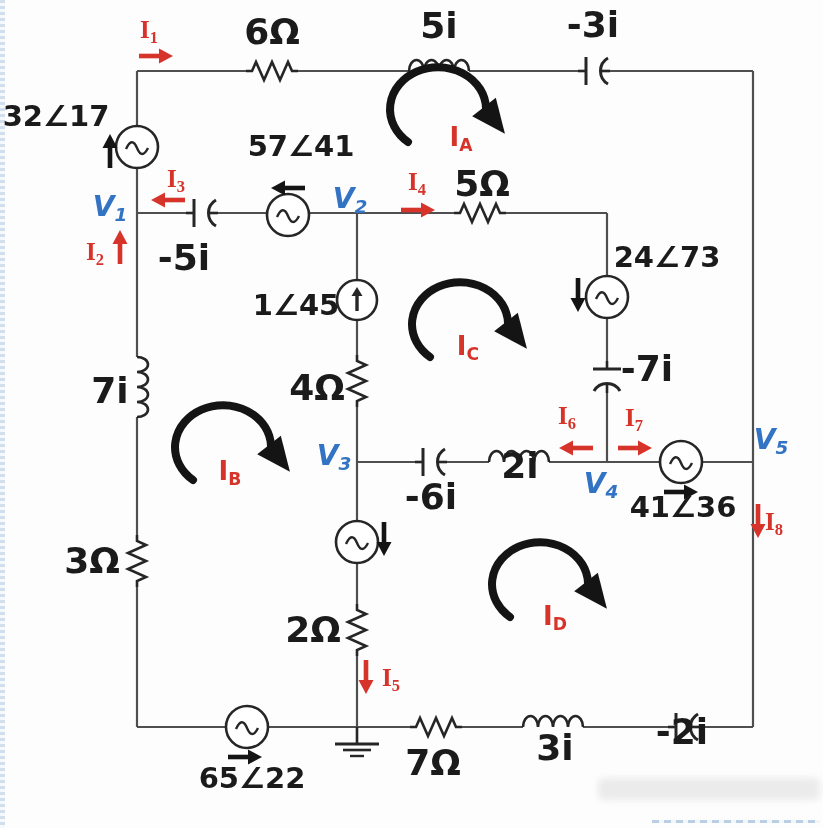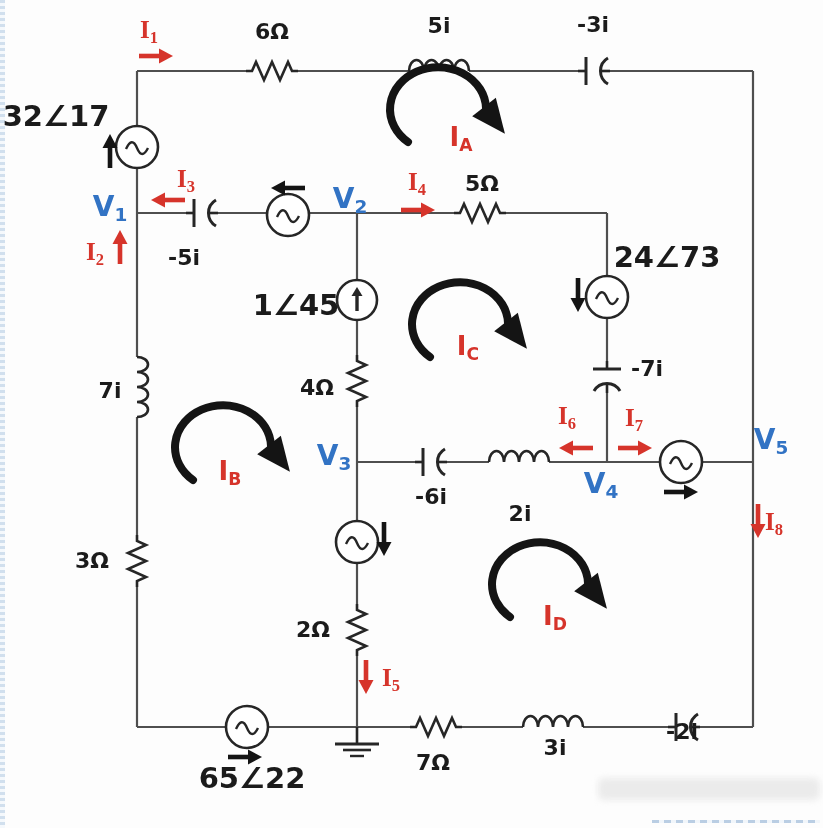--- a/index.html
+++ b/index.html
@@ -1,22 +1,22 @@
 <!DOCTYPE html>
 <html><head>
 <meta charset="utf-8">
 <style>
   html,body{margin:0;padding:0;background:#ffffff;}
   #stage{position:relative;width:823px;height:828px;background:#fdfdfd;overflow:hidden;
          font-family:"DejaVu Sans","Liberation Sans",sans-serif;}
   #circuit-svg{position:absolute;left:0;top:0;}
   .lbl{position:absolute;transform:translate(-50%,-50%);font-weight:bold;white-space:nowrap;line-height:1;}
-  .imp{color:#1b1b1b;font-size:22px;}
+  .imp{color:#1b1b1b;font-size:36px;}
   .src{color:#1b1b1b;font-size:29px;}
-  .node{color:#3273c4;font-size:28px;}
+  .node{color:#3273c4;font-size:28px;font-style:italic;}
   .cur{color:#d6342b;font-size:25px;font-family:Liberation Serif, serif;}
   .mesh{color:#d6342b;font-size:26px;}
   .lbl sub{font-size:66%;vertical-align:baseline;position:relative;top:0.28em;font-weight:bold;}
   .edge-dotted{position:absolute;left:0;top:0;width:5px;height:828px;
      background:repeating-linear-gradient(180deg,#ccdcec 0 3px,#f4f8fc 3px 6px);opacity:.9;}
   .smudge{position:absolute;left:598px;top:778px;width:222px;height:22px;background:#ebebeb;
      filter:blur(3px);border-radius:6px;}
   .smudge2{position:absolute;left:652px;top:820px;width:168px;height:3px;
      background:repeating-linear-gradient(90deg,#a9c2dd 0 7px,#eef4fa 7px 12px);opacity:.8;}
 </style>
@@ -240,41 +240,43 @@
 
   <div class="lbl imp" style="left:272px;top:32px">6Ω</div>
   <div class="lbl imp" style="left:439px;top:26px">5i</div>
   <div class="lbl imp" style="left:593px;top:25px">-3i</div>
   <div class="lbl imp" style="left:184px;top:258px">-5i</div>
   <div class="lbl imp" style="left:482px;top:184px">5Ω</div>
   <div class="lbl imp" style="left:110px;top:391px">7i</div>
   <div class="lbl imp" style="left:317px;top:388px">4Ω</div>
   <div class="lbl imp" style="left:647px;top:369px">-7i</div>
   <div class="lbl imp" style="left:431px;top:497px">-6i</div>
-  <div class="lbl imp" style="left:520px;top:514px">2i</div>
+  <div class="lbl imp" style="left:520px;top:466px">2i</div>
   <div class="lbl imp" style="left:92px;top:561px">3Ω</div>
   <div class="lbl imp" style="left:313px;top:630px">2Ω</div>
   <div class="lbl imp" style="left:433px;top:763px">7Ω</div>
   <div class="lbl imp" style="left:555px;top:748px">3i</div>
   <div class="lbl imp" style="left:682px;top:732px">-2i</div>
 
   <div class="lbl src" style="left:56px;top:116px">32∠17</div>
+  <div class="lbl src" style="left:301px;top:146px">57∠41</div>
   <div class="lbl src" style="left:296px;top:305px">1∠45</div>
   <div class="lbl src" style="left:667px;top:257px">24∠73</div>
   <div class="lbl src" style="left:252px;top:778px">65∠22</div>
+  <div class="lbl src" style="left:683px;top:507px">41∠36</div>
 
   <div class="lbl node" style="left:110px;top:207px"><span>V</span><sub>1</sub></div>
   <div class="lbl node" style="left:350px;top:199px"><span>V</span><sub>2</sub></div>
   <div class="lbl node" style="left:334px;top:456px"><span>V</span><sub>3</sub></div>
   <div class="lbl node" style="left:601px;top:484px"><span>V</span><sub>4</sub></div>
   <div class="lbl node" style="left:771px;top:440px"><span>V</span><sub>5</sub></div>
 
   <div class="lbl cur" style="left:149px;top:29px"><span>I</span><sub>1</sub></div>
   <div class="lbl cur" style="left:95px;top:251px"><span>I</span><sub>2</sub></div>
-  <div class="lbl cur" style="left:186px;top:178px"><span>I</span><sub>3</sub></div>
+  <div class="lbl cur" style="left:176px;top:178px"><span>I</span><sub>3</sub></div>
   <div class="lbl cur" style="left:417px;top:181px"><span>I</span><sub>4</sub></div>
   <div class="lbl cur" style="left:391px;top:677px"><span>I</span><sub>5</sub></div>
   <div class="lbl cur" style="left:567px;top:415px"><span>I</span><sub>6</sub></div>
   <div class="lbl cur" style="left:634px;top:417px"><span>I</span><sub>7</sub></div>
   <div class="lbl cur" style="left:774px;top:521px"><span>I</span><sub>8</sub></div>
 
   <div class="lbl mesh" style="left:461px;top:137px"><span>I</span><sub>A</sub></div>
   <div class="lbl mesh" style="left:230px;top:471px"><span>I</span><sub>B</sub></div>
   <div class="lbl mesh" style="left:468px;top:346px"><span>I</span><sub>C</sub></div>
   <div class="lbl mesh" style="left:555px;top:616px"><span>I</span><sub>D</sub></div>

